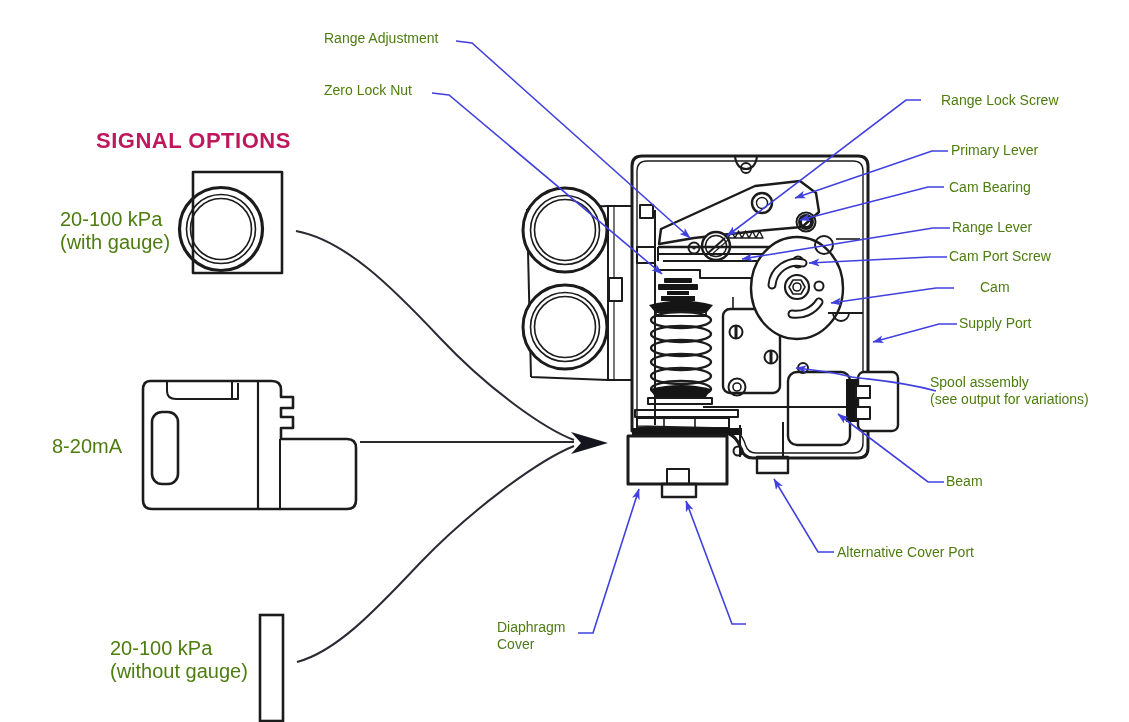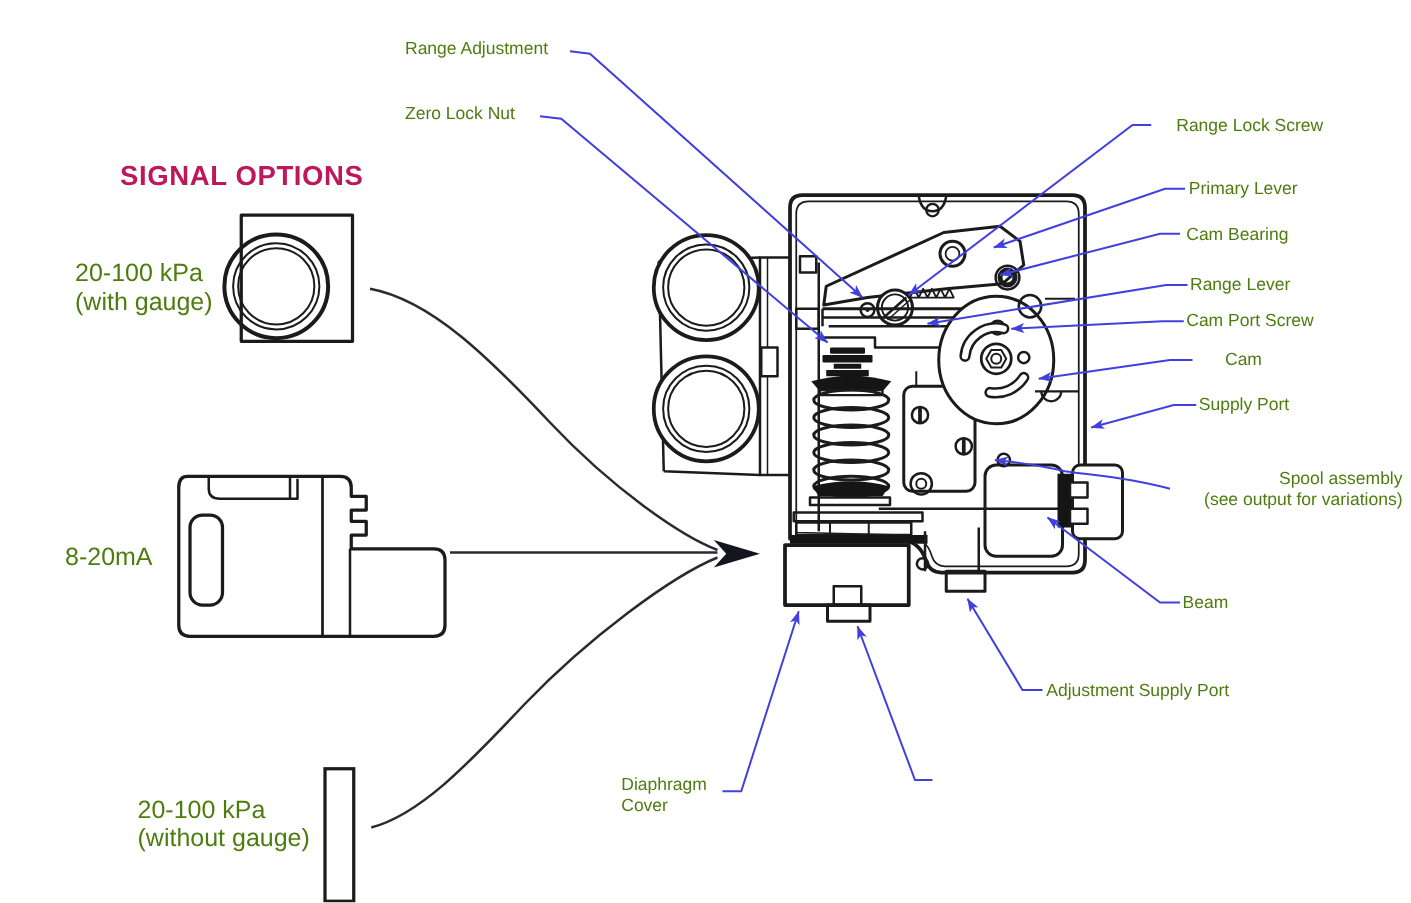--- a/index.html
+++ b/index.html
@@ -2,21 +2,21 @@
 <html><head>
 <meta charset="utf-8">
 <style>
   html,body{margin:0;padding:0;background:#ffffff;}
   #stage{position:relative;width:1129px;height:722px;background:#ffffff;overflow:hidden;
          font-family:"Liberation Sans", sans-serif;}
   svg{position:absolute;left:0;top:0;}
   .lbl{position:absolute;font:14px/17px "Liberation Sans",sans-serif;color:#4d7c0f;white-space:nowrap;}
   .big{font:20px/23px "Liberation Sans",sans-serif;margin-left:12px;}
   .head{font:bold 22px/24px "Liberation Sans",sans-serif;color:#be185d;letter-spacing:0.5px;}
-  .ctr{text-align:right;white-space:normal;}
+  .ctr{text-align:left;white-space:normal;}
 </style>
 </head>
 <body>
 
 <div id="stage">
 
 <svg width="1129" height="722" viewBox="0 0 1129 722">
   <defs>
     <marker id="arrB" markerWidth="14" markerHeight="10" refX="10.5" refY="4" orient="auto" markerUnits="userSpaceOnUse">
       <path d="M0,0 L11,4 L0,8 L2.8,4 Z" fill="#4040DF"></path>
@@ -207,21 +207,21 @@
 <div class="lbl" style="left:949px;top:248px;">Cam Port Screw</div>
 <div class="lbl" style="left:956px;top:279px;margin-left:24px;">Cam</div>
 <div class="lbl" style="left:959px;top:315px;">Supply Port</div>
 
 <div class="lbl ctr" style="left:930px;top:374px;width:192px;">
   <div>Spool assembly</div>
   <div>(see output for variations)</div>
 </div>
 
 <div class="lbl" style="left:946px;top:473px;">Beam</div>
-<div class="lbl" style="left:837px;top:544px;">Adjustment Supply Port</div>
+<div class="lbl" style="left:837px;top:544px;">Alternative Cover Port</div>
 
 
 <div class="lbl" style="left:497px;top:619px;">
   <div>Diaphragm</div>
   <div>Cover</div>
 </div>
 
 </div>
 
 </body></html>

